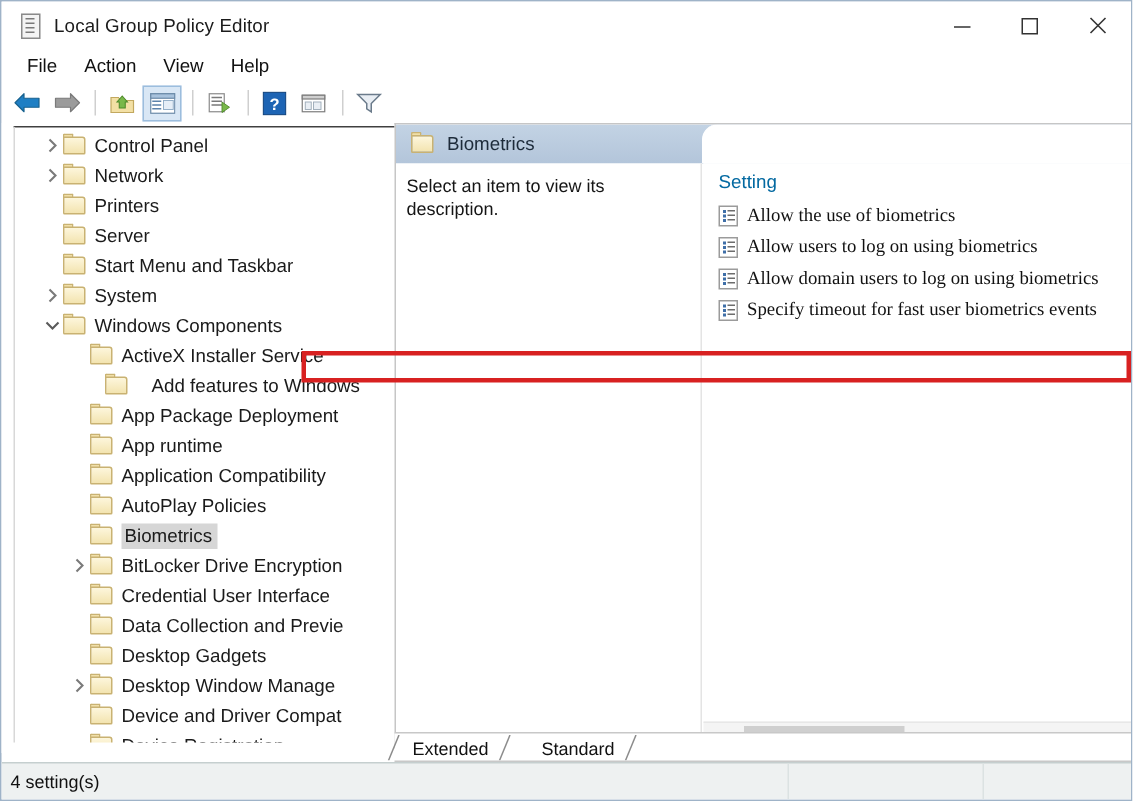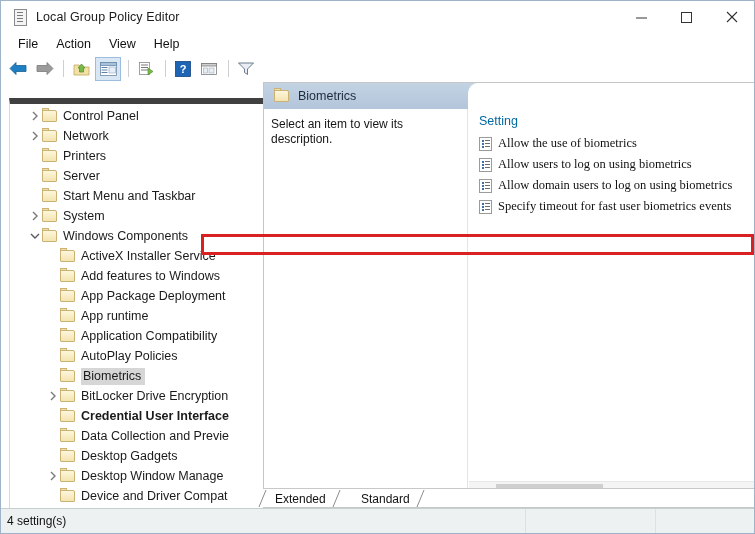--- a/index.html
+++ b/index.html
@@ -126,26 +126,26 @@
     position: absolute;
     left: 0; top: 81px;
     width: 753px;
     height: 420px;
     background: #ffffff;
   }
 
   
   .treepane {
     position: absolute;
-    left: 8px; top: 16px;
+    left: 8px; top: 2px;
     width: 288px;
     height: 411px;
     background: #ffffff;
     border-left: 1px solid #d8d8d8;
-    border-top: 6px solid #404040;
+    border-top: 1px solid #404040;
     box-sizing: border-box;
     overflow: hidden;
   }
   .tree {
     position: absolute;
     left: 0; top: 2px;
     width: 230px;
     height: 408px;
     overflow: hidden;
   }
@@ -642,21 +642,21 @@
             <span class="tlabel">Windows Components</span>
           </div>
           <div class="trow" style="padding-left: 36px;">
             <div class="chev"></div>
             <div class="folder">
               <div class="f-tab"></div>
               <div class="f-back"></div>
             </div>
             <span class="tlabel">ActiveX Installer Service</span>
           </div>
-          <div class="trow" style="padding-left: 36px;">
+          <div class="trow" style="padding-left: 36px; justify-content: space-between;">
             <div class="chev"></div>
             <div class="folder">
               <div class="f-tab"></div>
               <div class="f-back"></div>
             </div>
             <span class="tlabel">Add features to Windows</span>
           </div>
           <div class="trow" style="padding-left: 36px;">
             <div class="chev"></div>
             <div class="folder">
@@ -702,21 +702,21 @@
               <svg width="8" height="10" viewBox="0 0 8 10">
                 <polyline points="2,1 6,5 2,9" fill="none" stroke="#7a7a7a" stroke-width="1.4"></polyline>
               </svg>
             </div>
             <div class="folder">
               <div class="f-tab"></div>
               <div class="f-back"></div>
             </div>
             <span class="tlabel">BitLocker Drive Encryption</span>
           </div>
-          <div class="trow" style="padding-left: 36px; font-weight: bold;">
+          <div class="trow" style="padding-left: 36px;">
             <div class="chev"></div>
             <div class="folder">
               <div class="f-tab"></div>
               <div class="f-back"></div>
             </div>
             <span class="tlabel">Credential User Interface</span>
           </div>
           <div class="trow" style="padding-left: 36px;">
             <div class="chev"></div>
             <div class="folder">

